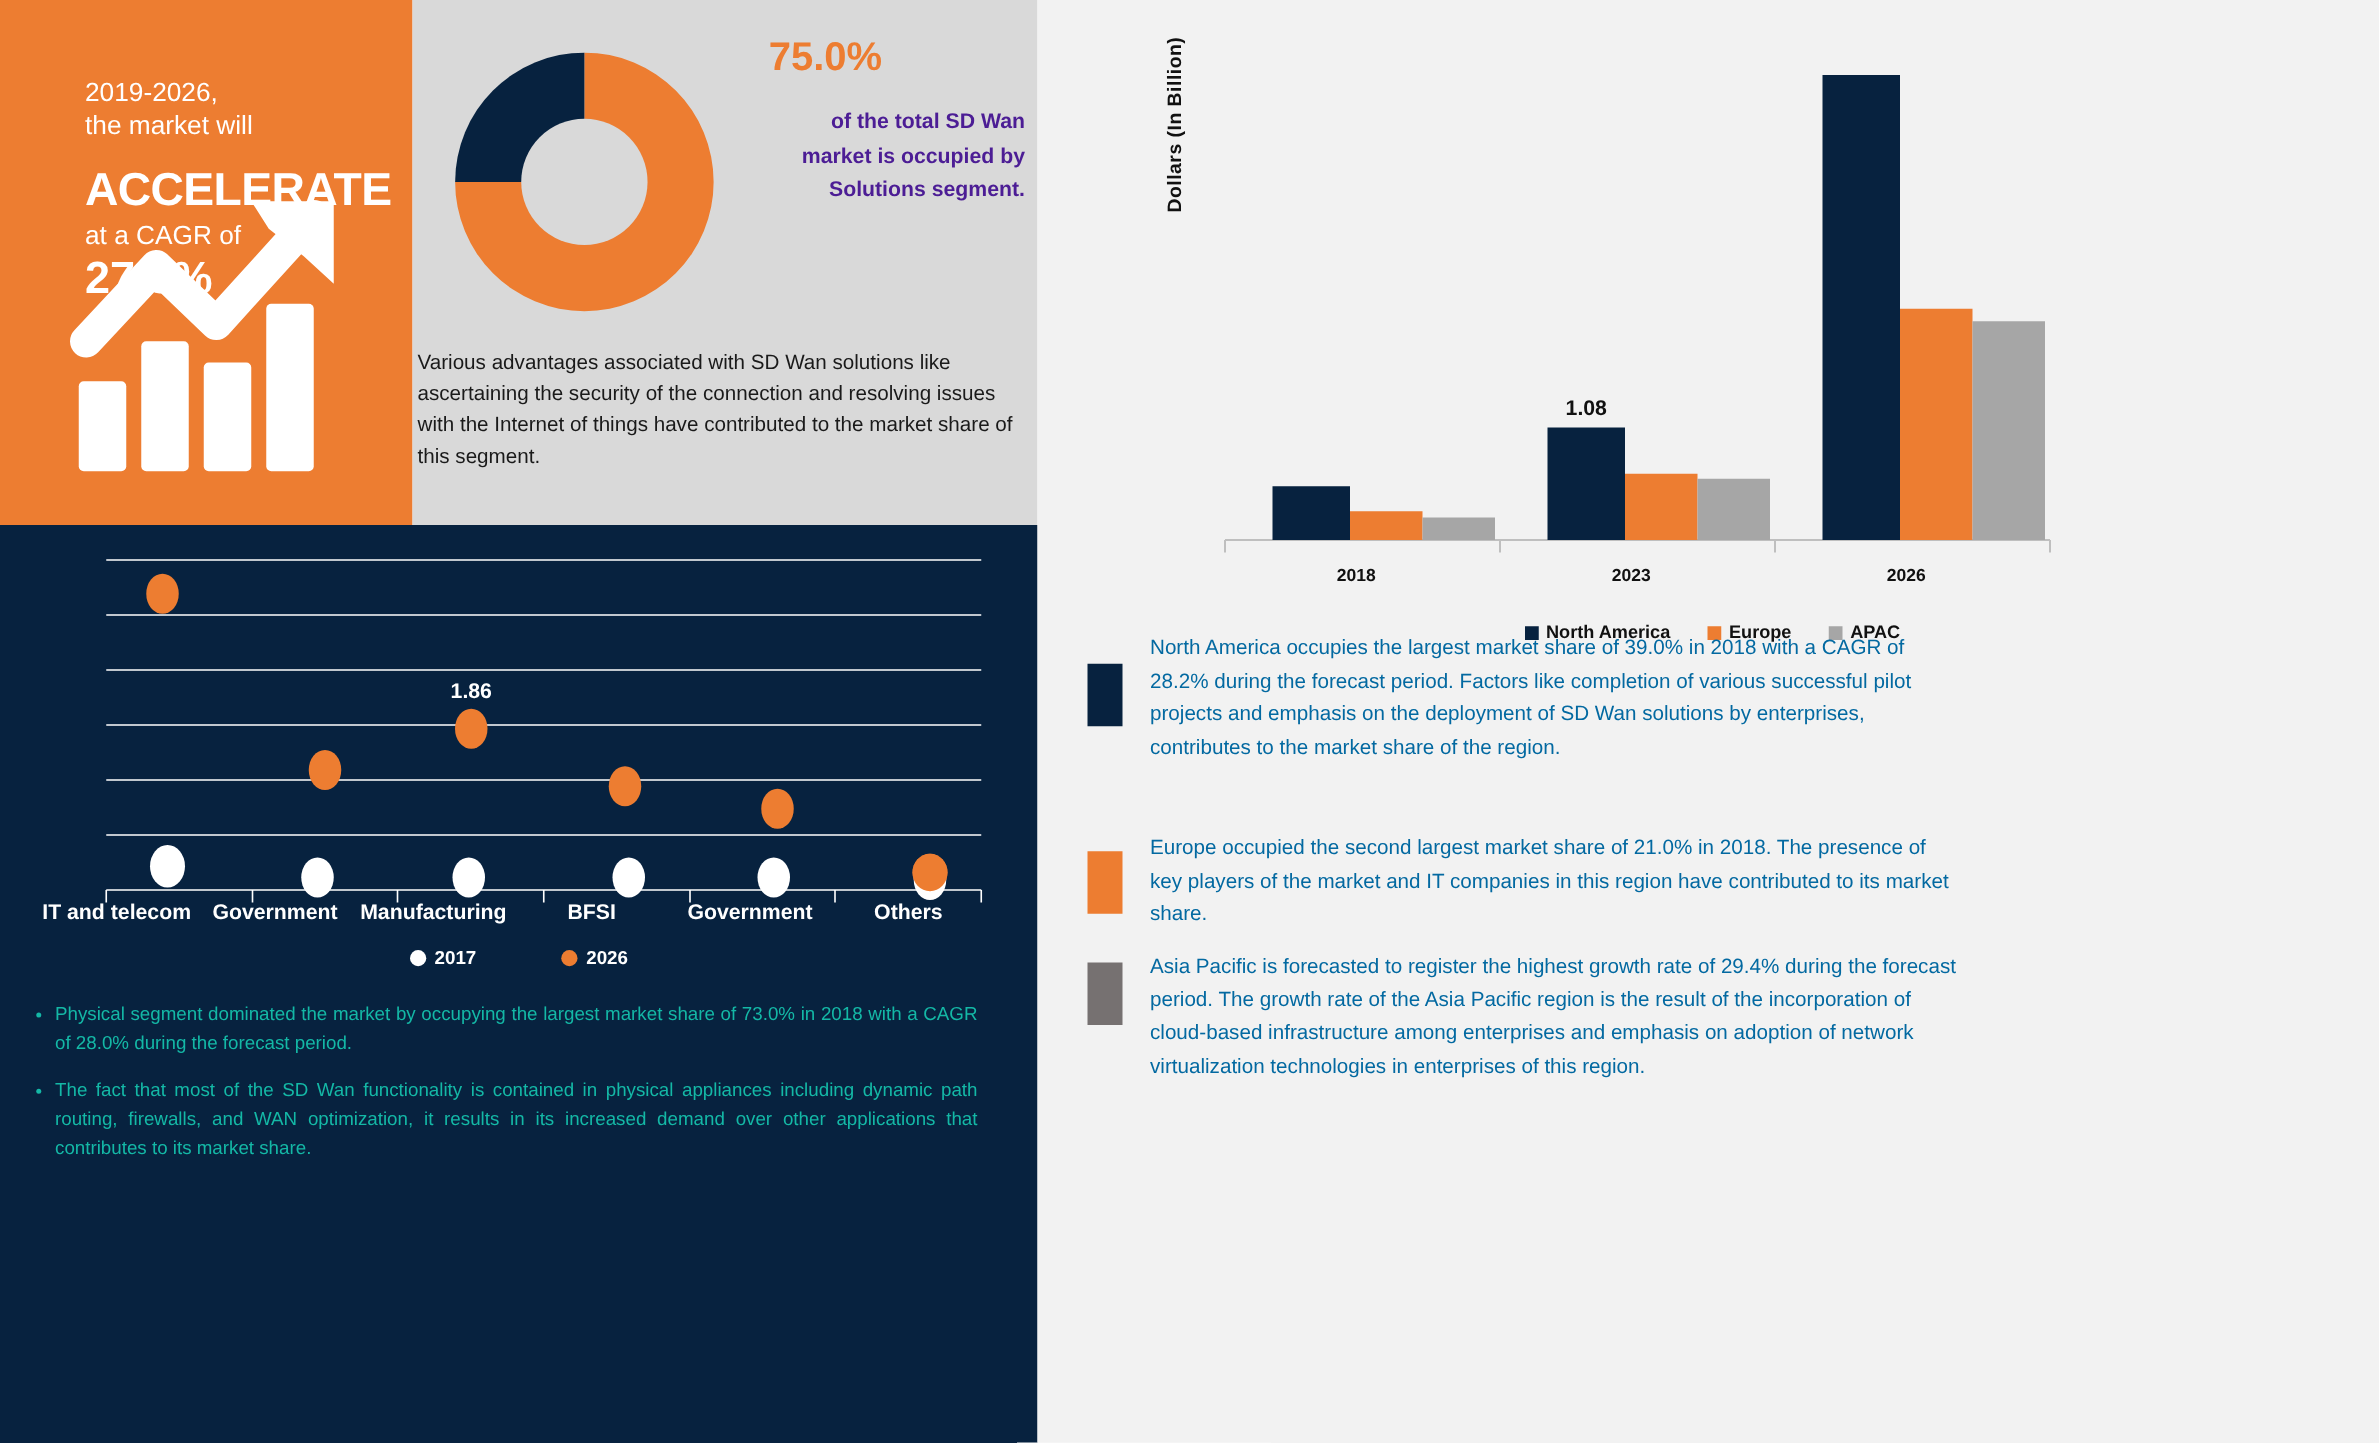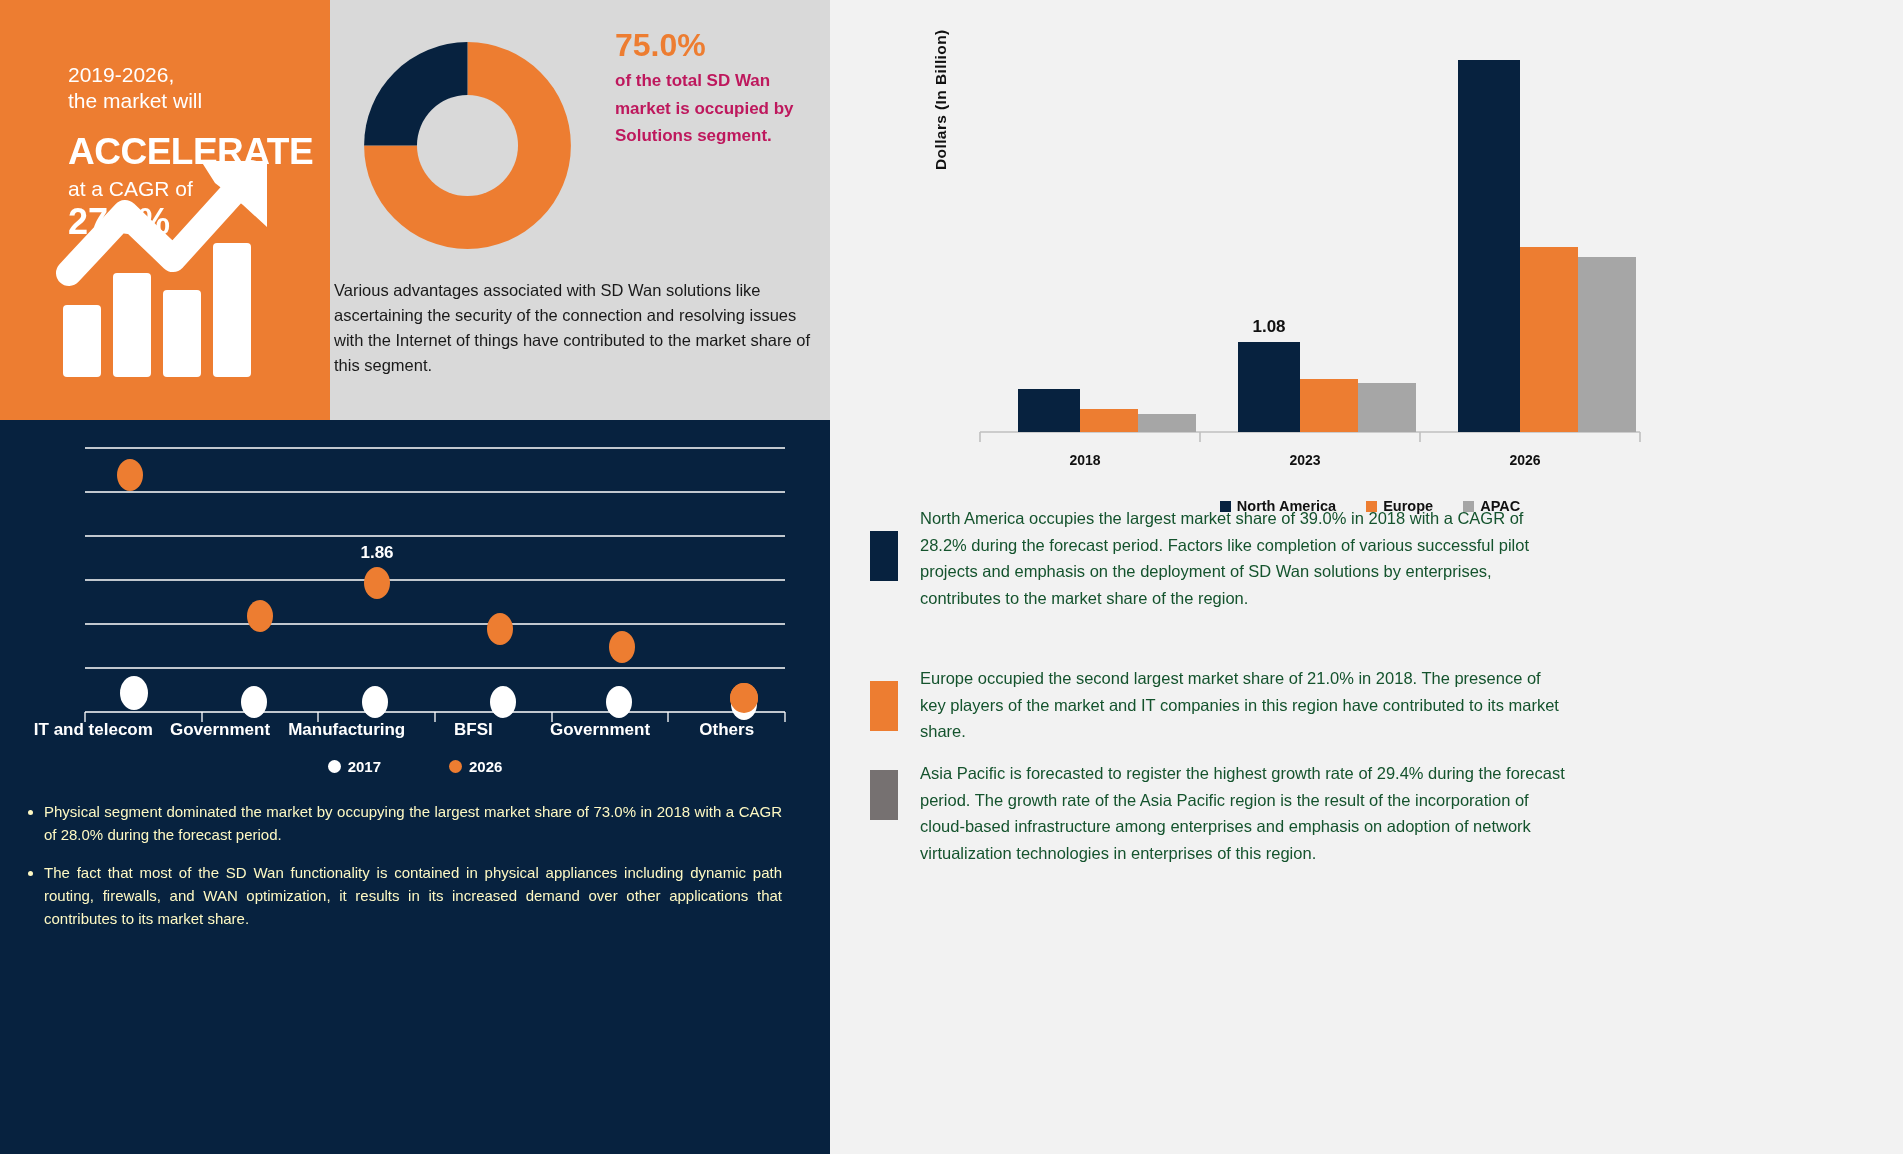--- a/index.html
+++ b/index.html
@@ -33,21 +33,21 @@
 
   
   #solutions-panel{
     left:330px;top:0;width:500px;height:420px;
     background:#d9d9d9;
   }
   #donut-wrap{position:absolute;left:20px;top:28px;width:235px;height:235px;}
   #donut{width:235px;height:235px;}
   #donut-callout{position:absolute;left:285px;top:28px;width:205px;}
   #donut-callout .pct{font-size:32px;font-weight:bold;color:#ed7d31;line-height:1.1;}
-  #donut-callout .desc{font-size:17px;font-weight:bold;color:#be185d;line-height:1.62;margin-top:4px;}
+  #donut-callout .desc{font-size:17px;font-weight:bold;color:#4c1d95;line-height:1.62;margin-top:20px;text-align:right;}
   #solutions-note{
     position:absolute;left:4px;top:278px;width:490px;
     font-size:16.5px;color:#1a1a1a;line-height:1.52;
   }
 
   
   #segment-panel{
     left:0;top:420px;width:830px;height:734px;
     background:#07223f;
   }
@@ -59,21 +59,21 @@
   #dot-axis-labels .cat{
     flex:1;text-align:center;color:#ffffff;font-size:17px;font-weight:bold;
   }
   #dot-legend{
     position:absolute;left:0;top:338px;width:830px;
     display:flex;justify-content:center;gap:68px;align-items:center;
   }
   #dot-legend .item{display:flex;align-items:center;gap:7px;color:#fff;font-size:15px;font-weight:bold;}
   #dot-legend .swatch{width:13px;height:13px;border-radius:50%;display:inline-block;}
   #segment-bullets{
-    position:absolute;left:22px;top:380px;width:760px;color:#fef9c3;
+    position:absolute;left:22px;top:380px;width:760px;color:#14b8a6;
     font-size:15px;line-height:1.55;
   }
   #segment-bullets li{margin-bottom:14px;text-align:justify;}
   #segment-bullets ul{margin:0;padding-left:22px;}
 
   
   #region-panel{
     left:830px;top:0;width:1073px;height:1154px;
     background:#f2f2f2;
   }
@@ -91,21 +91,21 @@
     position:absolute;left:0;top:478px;width:1000px;
     display:flex;justify-content:center;gap:30px;align-items:center;
   }
   #bar-legend .item{display:flex;align-items:center;gap:6px;font-size:14.5px;font-weight:bold;color:#111;}
   #bar-legend .sw{width:11px;height:11px;display:inline-block;}
 
   .region-note{
     position:absolute;display:flex;align-items:flex-start;gap:22px;
   }
   .region-note .sw{width:28px;height:50px;flex:0 0 28px;margin-top:26px;}
-  .region-note .txt{font-size:16.5px;line-height:1.62;color:#14532d;width:645px;}
+  .region-note .txt{font-size:16.5px;line-height:1.62;color:#0369a1;width:645px;}
 
   #note-na{left:40px;top:505px;}
   #note-eu{left:40px;top:665px;}
   #note-ap{left:40px;top:760px;}
 </style>
 </head>
 <body>
 
 <div class="page">
 

